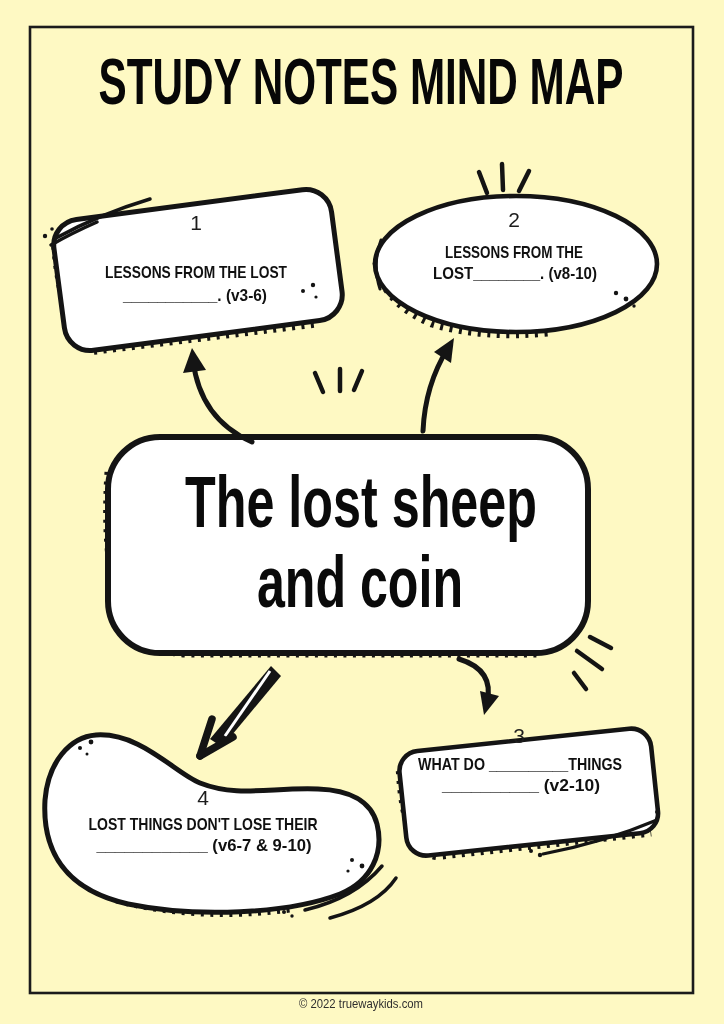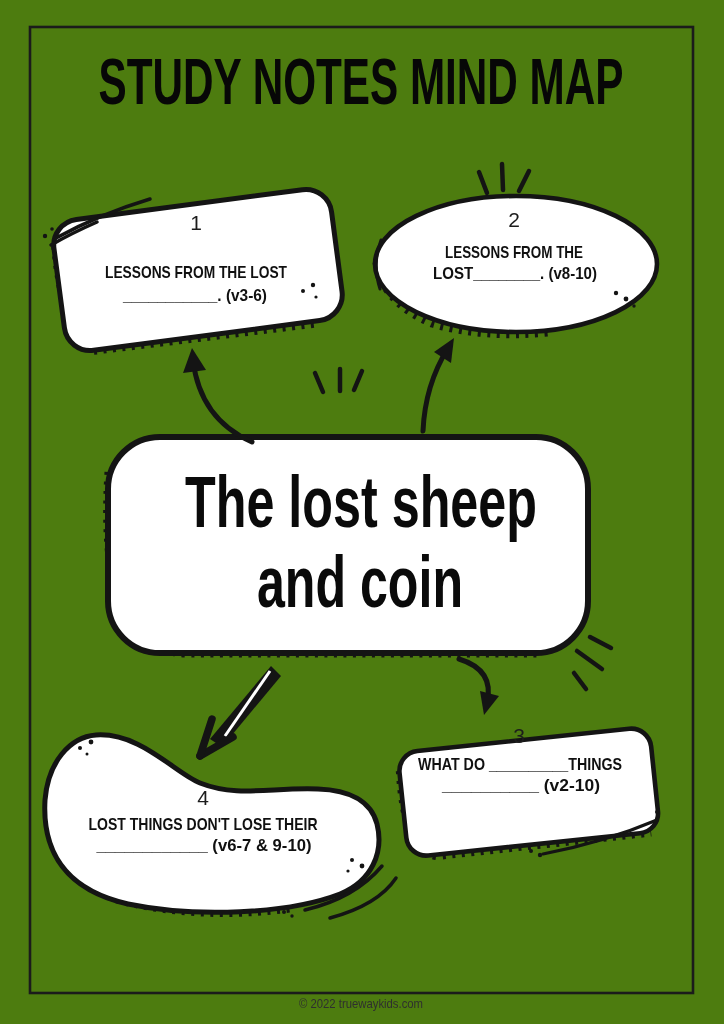--- a/index.html
+++ b/index.html
@@ -1,16 +1,16 @@
 <!DOCTYPE html>
 <html><head>
 <meta charset="utf-8">
 <style>
   html,body { margin:0; padding:0; background:#ffffff; }
-  .sheet { position:relative; width:724px; height:1024px; background:#4d7c0f; overflow:hidden; }
+  .sheet { position:relative; width:724px; height:1024px; background:#fef9c3; overflow:hidden; }
   svg { display:block; }
   .t-title  { font:700 65px "Liberation Sans", sans-serif; fill:#070707; }
   .t-center { font:700 73px "Liberation Sans", sans-serif; fill:#0a0a0a; }
   .t-num    { font:400 21px "Liberation Sans", sans-serif; fill:#1c1c1c; }
   .t-node   { font:700 17px "Liberation Sans", sans-serif; fill:#101010; }
   .t-footer { font:400 13px "Liberation Sans", sans-serif; fill:#2f2f2f; }
   .outline  { fill:#ffffff; stroke:#141414; }
   .ladder   { fill:none; stroke:#141414; stroke-width:9; stroke-dasharray:3 6.5; }
   .thin     { fill:none; stroke:#141414; stroke-linecap:round; }
   .mark     { fill:none; stroke:#141414; stroke-linecap:round; stroke-width:4.5; }

